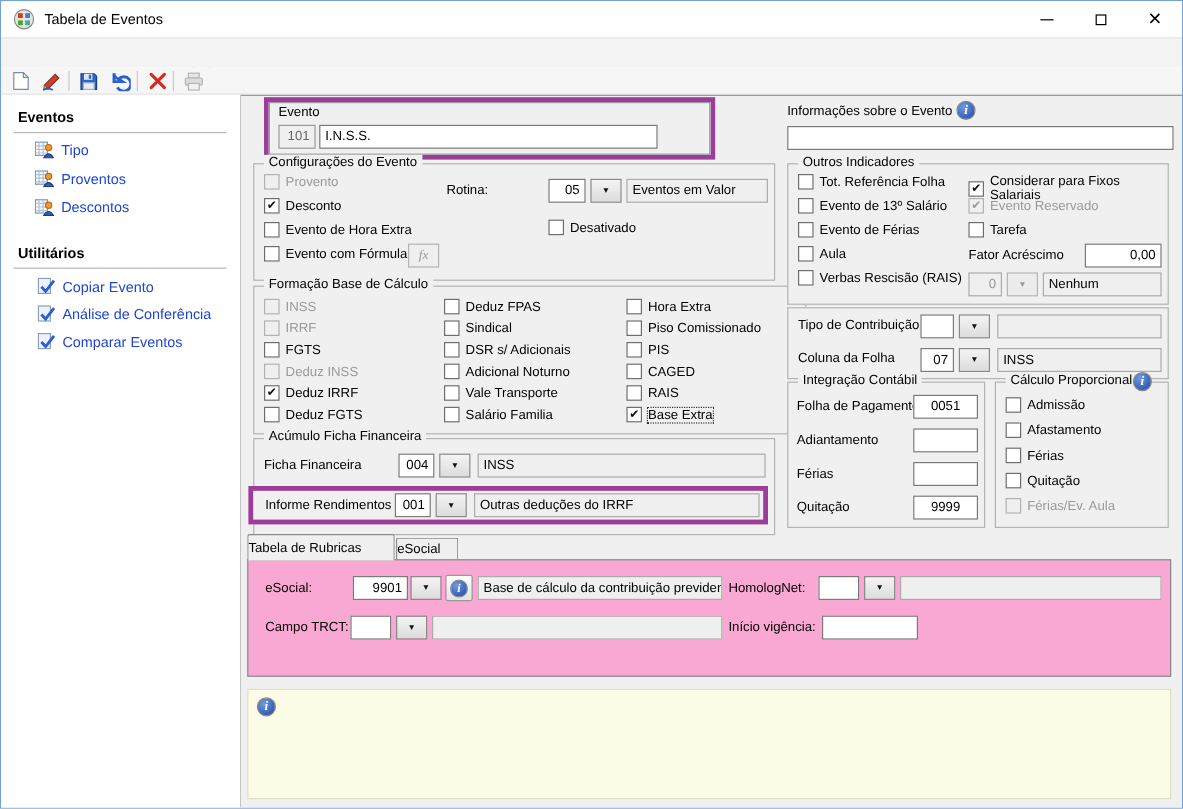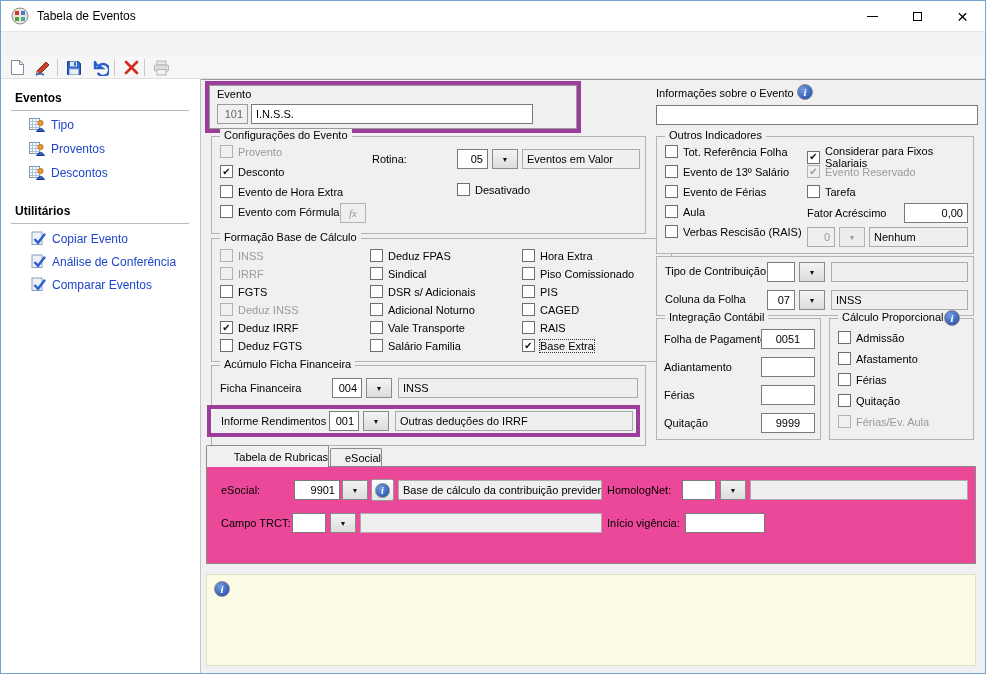--- a/index.html
+++ b/index.html
@@ -66,23 +66,23 @@
   .hl { border:4px solid #9c3e99; position:absolute; }
 
   .info-ic { width:16px; height:16px; border-radius:50%; background:radial-gradient(circle at 35% 30%, #6f9ce0, #1c44a8); border:1px solid #888; color:#fff; display:flex; align-items:center; justify-content:center; font-size:11px; font-weight:bold; font-family:"Liberation Serif", serif; font-style:italic; flex:none; }
   .info-ic::after { content:"i"; }
   .info-abs { position:absolute; }
   .info-btn { position:absolute; width:23px; height:22px; background:linear-gradient(#ffffff,#e3e3e3); border:1px solid #9a9a9a; border-radius:2px; display:flex; align-items:center; justify-content:center; }
 
   .fx-btn { position:absolute; width:26px; height:20px; background:#efefef; border:1px solid #b3b3b3; color:#9a9a9a; font-style:italic; font-size:11px; font-family:"Liberation Serif", serif; display:flex; align-items:center; justify-content:center; }
 
   
-  .tab { position:absolute; background:#f0f0f0; border:1px solid #8a8a8a; border-bottom:none; font-size:11px; display:flex; align-items:center; justify-content:flex-end; border-radius:2px 2px 0 0; }
+  .tab { position:absolute; background:#f0f0f0; border:1px solid #8a8a8a; border-bottom:none; font-size:11px; display:flex; align-items:center; justify-content:flex-start; border-radius:2px 2px 0 0; }
   .tab.active { z-index:3; }
-  .tab-panel { position:absolute; background:#ec4899; border:1px solid #8a8a8a; z-index:2;padding-left:34px; }
+  .tab-panel { position:absolute; background:#f9a8d4; border:1px solid #8a8a8a; z-index:2;padding-left:34px; }
 
   .yellow-panel { position:absolute; background:#fbfbe6; border:1px solid #e0e0c8; }
 </style>
 </head>
 <body>
 
 <div class="window">
 
   <div class="titlebar">
     <svg class="app-icon" viewBox="0 0 18 18">
@@ -209,21 +209,21 @@
       <svg width="15" height="15" viewBox="0 0 15 15">
           <rect x="1" y="1" width="10" height="12.5" fill="#eef2f8" stroke="#8aa0c0"></rect>
           <path d="M3.5 8 l3.5 3.8 l7 -9" stroke="#2b5fd0" stroke-width="2.4" fill="none"></path>
         </svg>
       <span class="side-lbl">Comparar Eventos</span>
     </div>
   </div>
 
   <div class="main">
 
-    <div class="hl" style="left:4px; top:1px; width:376px; height:52px">
+    <div class="hl" style="left:19px; top:1px; width:376px; height:52px">
       <div style="position:relative; width:100%; height:100%; background:#f0f0f0; border:1px solid #9a9a9a;">
         <span class="lbl" style="left:7px; top:2px">Evento</span>
         <span class="cv" style="left:7px; top:18px; width:31px; background:#f0f0f0; color:#666; border-color:#9a9a9a">101</span>
         <span class="ti" style="left:41px; top:18px; width:282px">I.N.S.S.</span>
       </div>
     </div>
 
     <span class="lbl" style="left:455px; top:7px">Informações sobre o Evento</span>
     <span class="info-ic info-abs" style="left:596px; top:4px"></span>
     <span class="ti" style="left:455px; top:25px; width:322px"></span>

